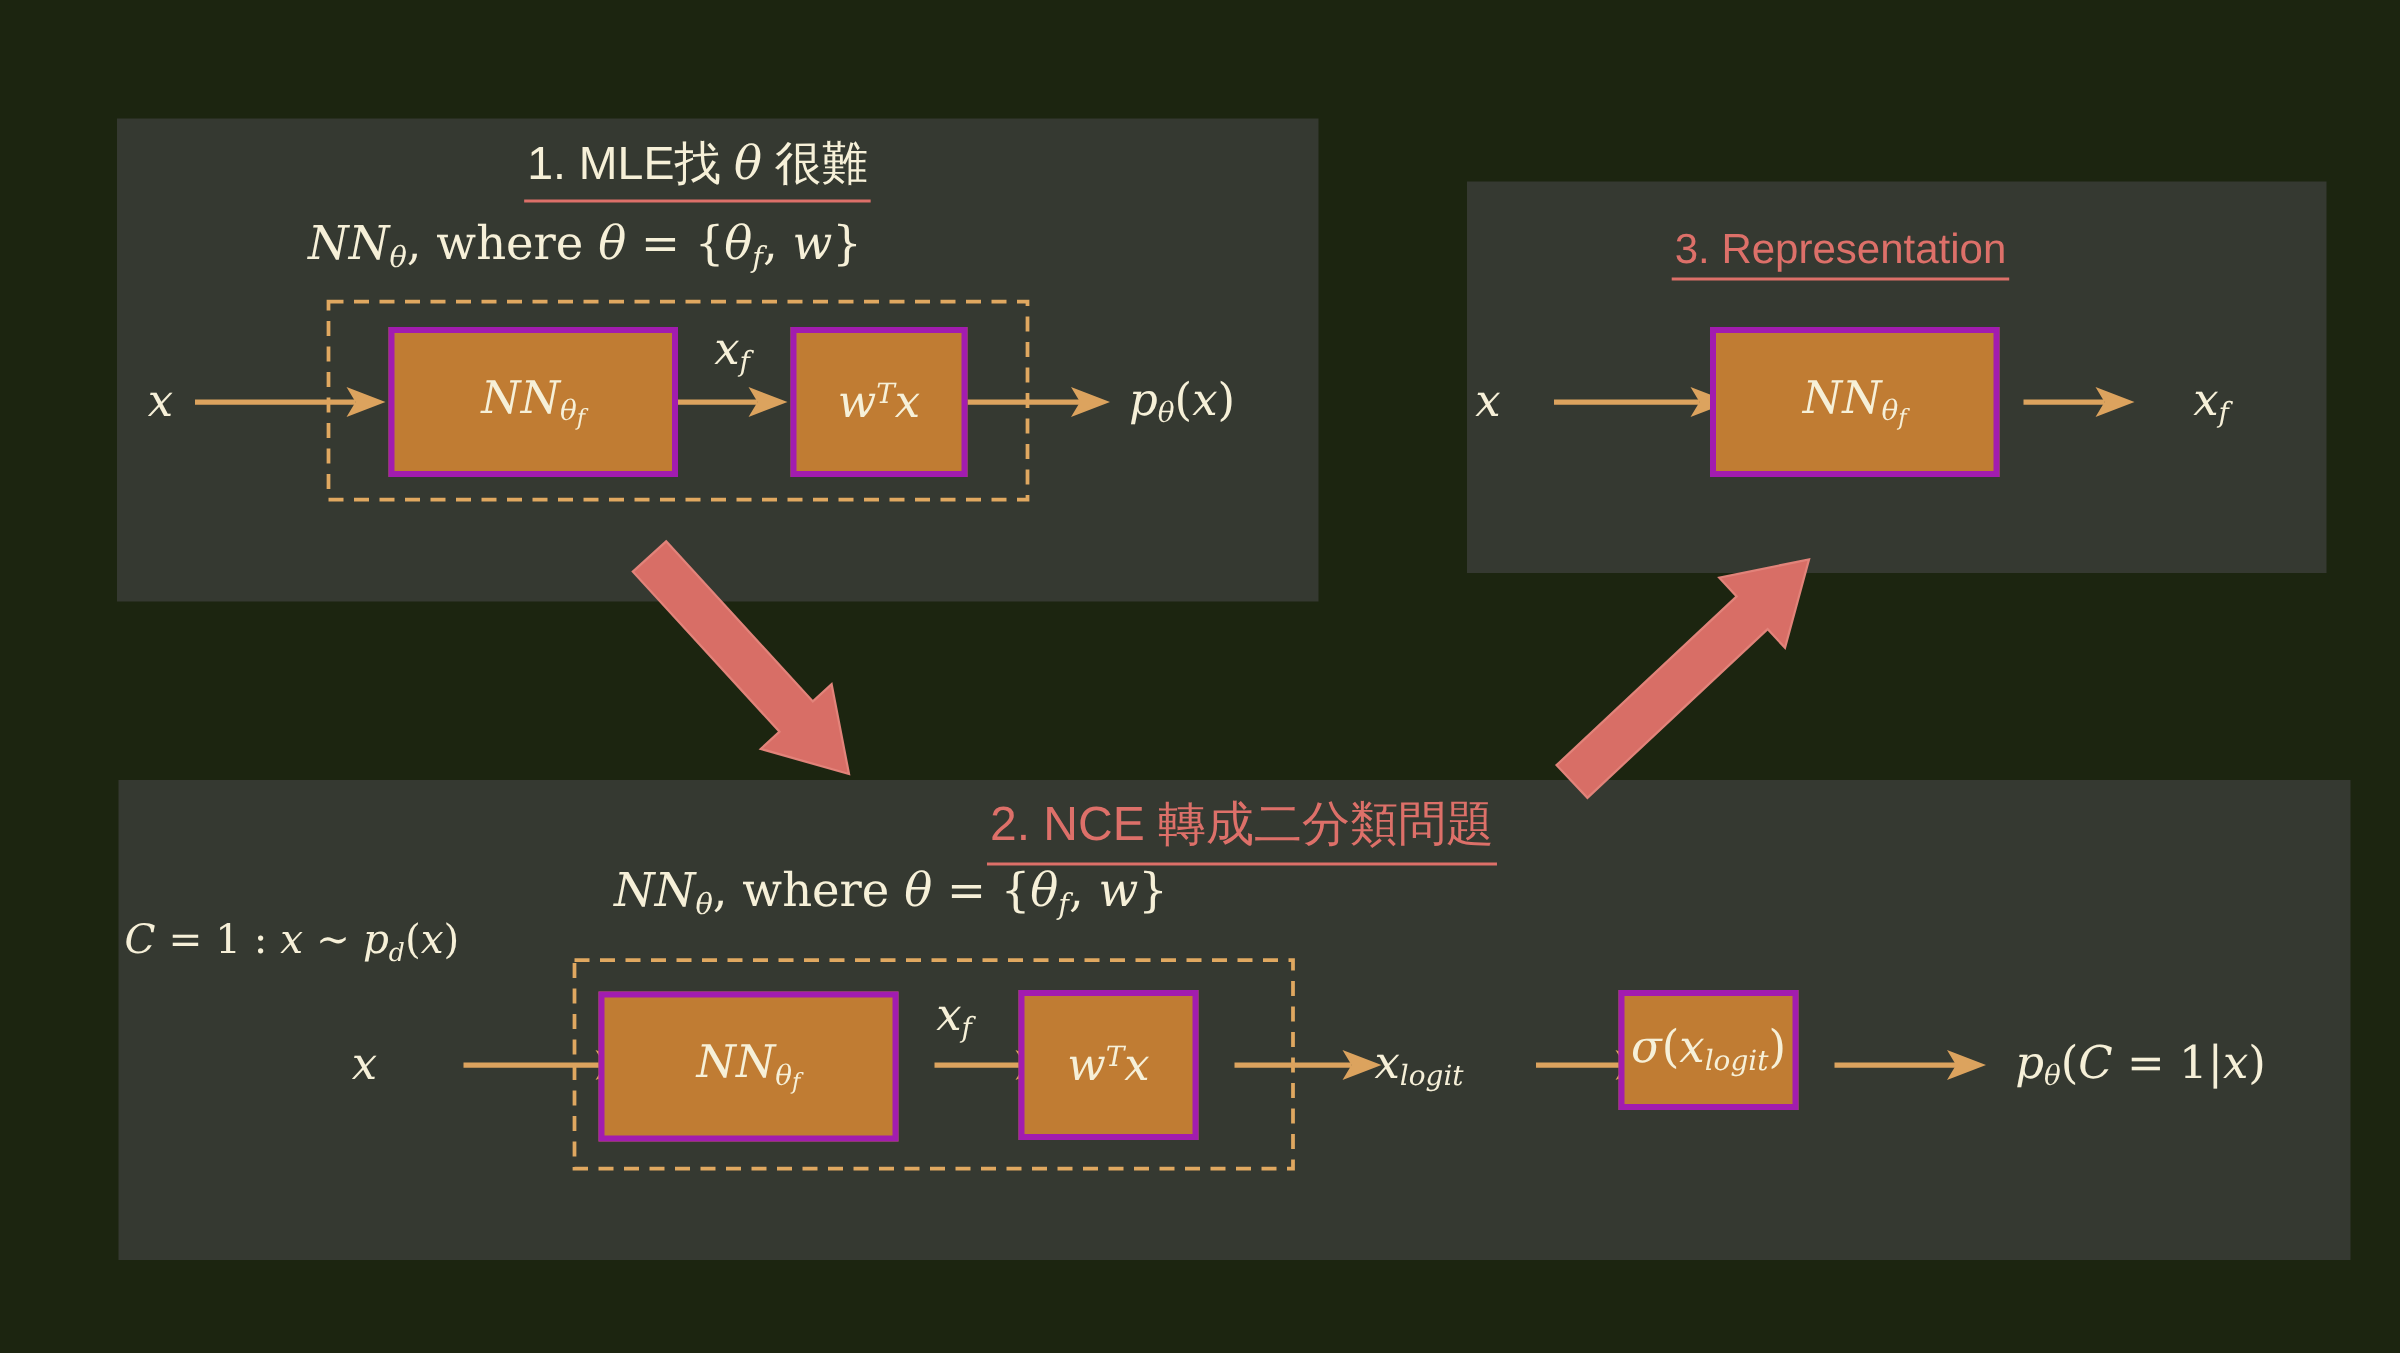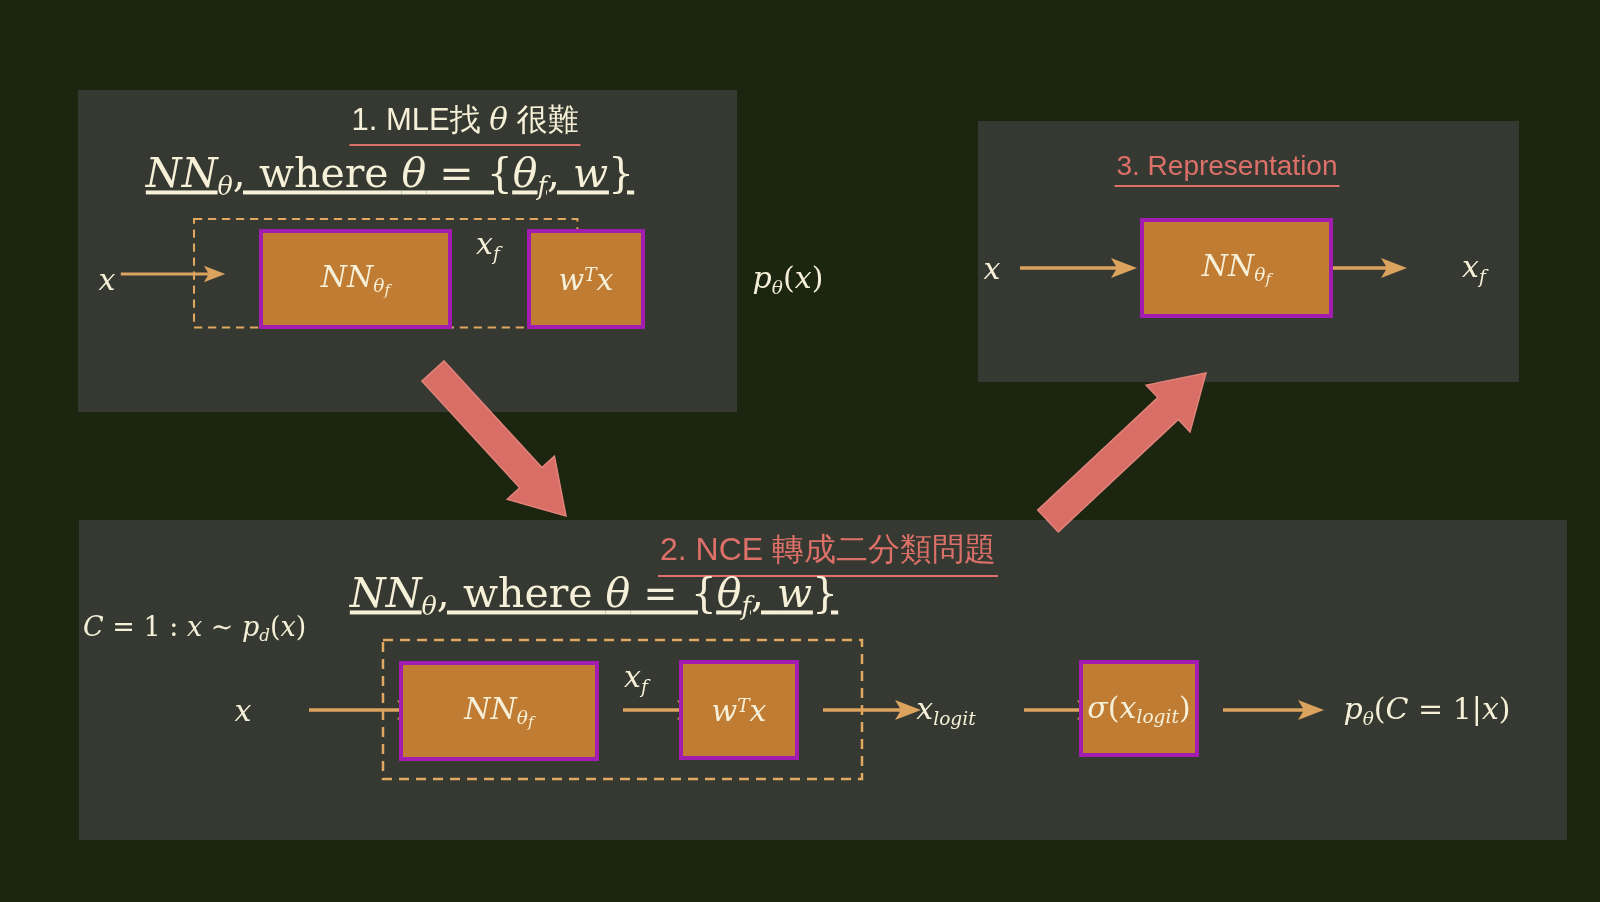--- a/index.html
+++ b/index.html
@@ -18,39 +18,39 @@
     border-bottom:2px solid #dd7069; padding:0 2px 3px 2px;
     font-family:"Liberation Sans", sans-serif;
   }
   .t1 { font-size:31px; }
   .t2 { font-size:32px; }
   .t3 { font-size:28px; }
 
   .math { color:#f6f0d8; white-space:nowrap; font-family:"DejaVu Serif", serif; }
   .mlabel { position:absolute; transform:translate(-50%,-50%); font-size:30px; }
   .lleft  { position:absolute; transform:translateY(-50%); font-size:27px; }
-  .formula { position:absolute; transform:translate(-50%,-50%); font-size:41px;text-decoration:underline; }
+  .formula { position:absolute; transform:translate(-50%,-50%); font-size:31px; }
 
   .m-i  { font-family:"DejaVu Serif", serif; font-style:italic; }
   .m-r  { font-family:"DejaVu Serif", serif; font-style:normal; }
   .m-s  { font-family:"Liberation Sans", sans-serif; font-style:normal; }
   .m-sub { font-family:"DejaVu Serif", serif; font-style:italic; font-size:0.62em; vertical-align:-0.28em; }
   .m-ss  { font-family:"DejaVu Serif", serif; font-style:italic; font-size:0.5em;  vertical-align:-0.55em; }
   .m-sup { font-family:"DejaVu Serif", serif; font-style:italic; font-size:0.62em; vertical-align:0.5em; }
 
   .obox {
     position:absolute; background:#c07c33; border:4px solid #a21caf;
     display:flex; align-items:center; justify-content:center;
     font-size:30px; box-sizing:border-box;
   }
 </style>
 </head>
 <body>
 
-<div class="panel" style="left:78px; top:90px; width:659px; height:322px;">
+<div class="panel" style="left:78px; top:79px; width:801px; height:322px;">
 
   <svg class="layer" width="801" height="322" viewBox="0 0 801 322">
     <rect x="141" y="122" width="466" height="132" fill="none" stroke="#e0a860" stroke-width="2.5" stroke-dasharray="10 7"></rect>
     <g stroke="#dca35e" fill="#dca35e">
       <line x1="52" y1="189" x2="159" y2="189" stroke-width="3.5"></line>
       <polygon points="179,189 153,179 159,189 153,199" stroke="none"></polygon>
     </g>
     <g stroke="#dca35e" fill="#dca35e">
       <line x1="374" y1="189" x2="427" y2="189" stroke-width="3.5"></line>
       <polygon points="447,189 421,179 427,189 421,199" stroke="none"></polygon>
@@ -75,21 +75,21 @@
 
   <div class="math mlabel" style="left:410px; top:155px;"><span class="m-i">x</span><span class="m-sub">f</span></div>
 
   <div class="obox" style="left:449px; top:139px; width:118px; height:100px;">
     <span class="math"><span class="m-i">w</span><span class="m-sup">T</span><span class="m-i">x</span></span>
   </div>
 
   <div class="math mlabel" style="left:710px; top:189px;"><span class="m-i">p</span><span class="m-sub">θ</span><span class="m-r">(</span><span class="m-i">x</span><span class="m-r">)</span></div>
 </div>
 
-<div class="panel" style="left:978px; top:121px; width:541px; height:261px;">
+<div class="panel" style="left:978px; top:121px; width:541px; height:261px;padding-left:32px;">
 
   <svg class="layer" width="541" height="261" viewBox="0 0 541 261">
     <g stroke="#dca35e" fill="#dca35e">
       <line x1="42" y1="147" x2="139" y2="147" stroke-width="3.5"></line>
       <polygon points="159,147 133,137 139,147 133,157" stroke="none"></polygon>
     </g>
     <g stroke="#dca35e" fill="#dca35e">
       <line x1="355" y1="147" x2="409" y2="147" stroke-width="3.5"></line>
       <polygon points="429,147 403,137 409,147 403,157" stroke="none"></polygon>
     </g>
@@ -146,21 +146,21 @@
   </div>
 
   <div class="math mlabel" style="left:557px; top:158px;"><span class="m-i">x</span><span class="m-sub">f</span></div>
 
   <div class="obox" style="left:600px; top:140px; width:120px; height:100px;">
     <span class="math"><span class="m-i">w</span><span class="m-sup">T</span><span class="m-i">x</span></span>
   </div>
 
   <div class="math mlabel" style="left:867px; top:190px;"><span class="m-i">x</span><span class="m-sub">logit</span></div>
 
-  <div class="obox" style="left:1000px; top:140px; width:120px; height:97px;">
+  <div class="obox" style="left:1000px; top:140px; width:120px; height:80px;">
     <span class="math"><span class="m-i">σ</span><span class="m-r">(</span><span class="m-i">x</span><span class="m-sub">logit</span><span class="m-r">)</span></span>
   </div>
 
   <div class="math mlabel" style="left:1332px; top:190px;margin-left:16px;"><span class="m-i">p</span><span class="m-sub">θ</span><span class="m-r">(</span><span class="m-i">C</span><span class="m-r"> = 1|</span><span class="m-i">x</span><span class="m-r">)</span></div>
 </div>
 
 <svg class="overlay" width="1600" height="902" viewBox="0 0 1600 902">
   <polygon points="444.1,360.9 541.9,467.6 554.4,456.1 566,516 507.2,499.3 519.7,487.8 421.9,381.1" fill="#d86e66" stroke="#e2837a" stroke-width="1.5"></polygon>
   <polygon points="1037.7,510.1 1157.8,397.6 1146.2,385.1 1206,373 1190,431.9 1178.4,419.4 1058.3,531.9" fill="#d86e66" stroke="#e2837a" stroke-width="1.5"></polygon>
 </svg>

